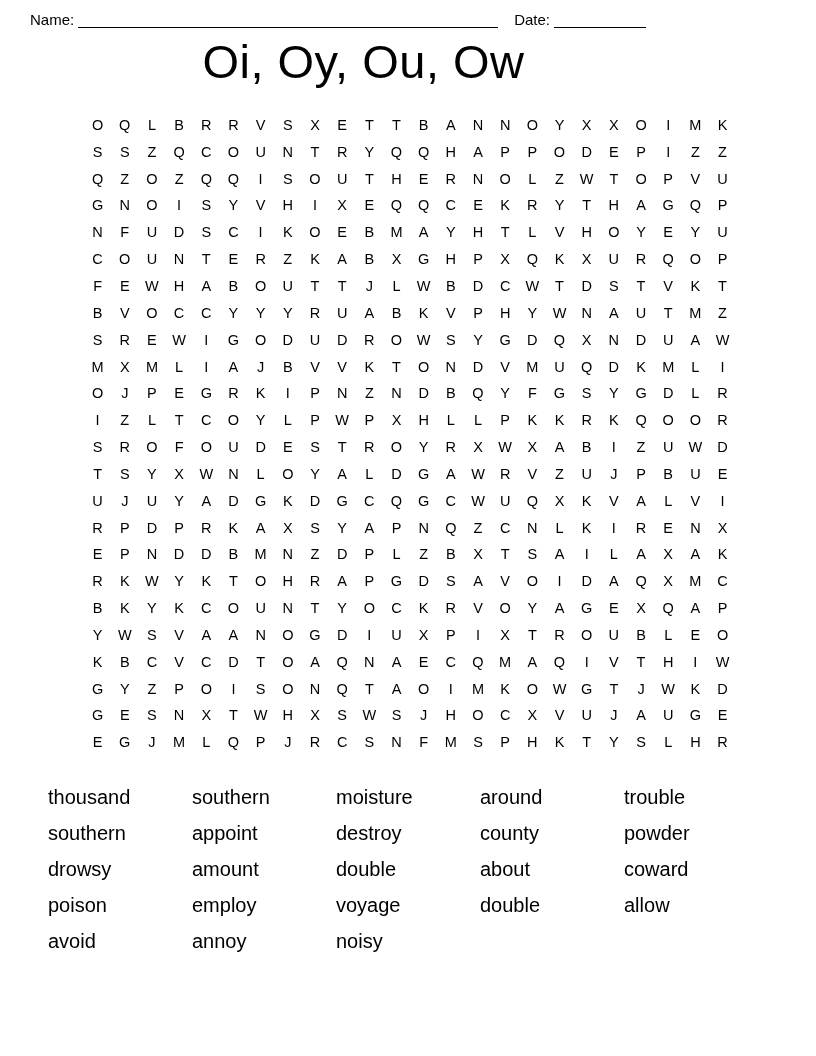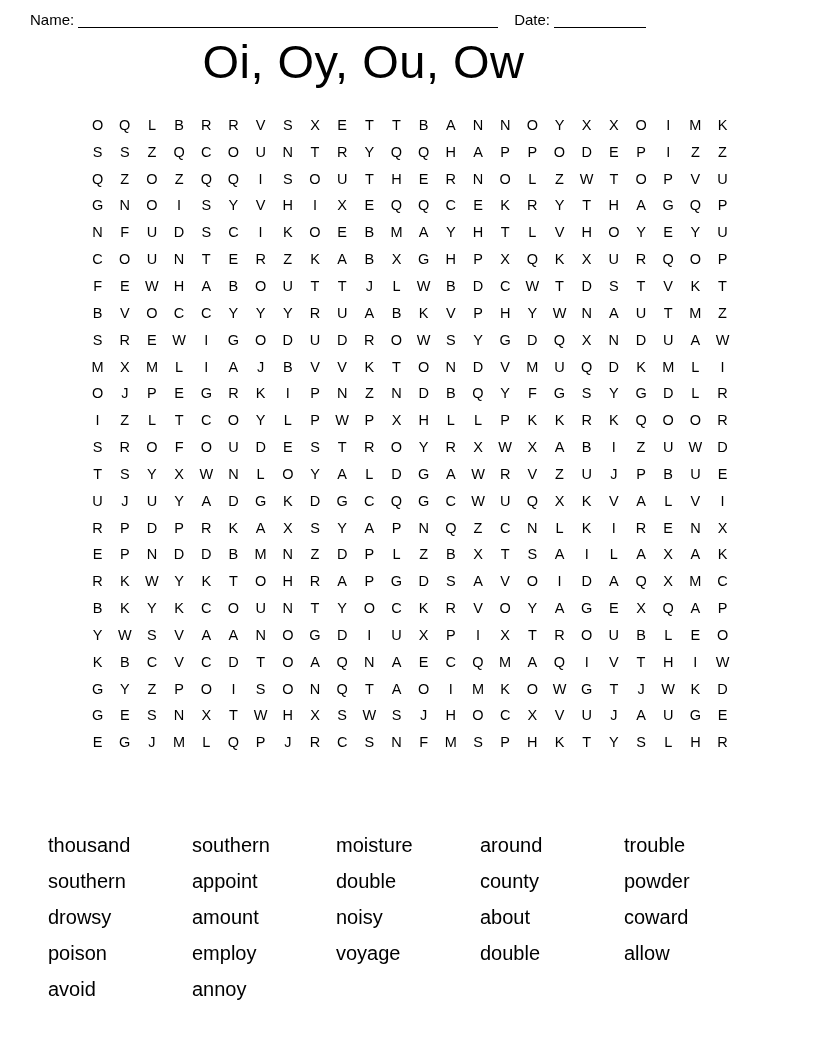--- a/index.html
+++ b/index.html
@@ -84,21 +84,20 @@
     left: 48px;
     width: 730px;
     display: flex;
     flex-direction: row;
     align-items: flex-start;
   }
   .word-col {
     width: 144px;
     display: flex;
     flex-direction: column;
-    margin-top: 48px;
   }
   .word {
     font-size: 20px;
     line-height: 36px;
     height: 36px;
     white-space: pre;
     font-family: "Liberation Sans", sans-serif;
   }
 </style>
 </head>
@@ -751,23 +750,24 @@
     </div>
     <div class="word-col">
       <div class="word">southern</div>
       <div class="word">appoint</div>
       <div class="word">amount</div>
       <div class="word">employ</div>
       <div class="word">annoy</div>
     </div>
     <div class="word-col">
       <div class="word">moisture</div>
+      <div class="word">destroy</div>
       <div class="word">double</div>
+      <div class="word">voyage</div>
       <div class="word">noisy</div>
-      <div class="word">voyage</div>
     </div>
     <div class="word-col">
       <div class="word">around</div>
       <div class="word">county</div>
       <div class="word">about</div>
       <div class="word">double</div>
     </div>
     <div class="word-col">
       <div class="word">trouble</div>
       <div class="word">powder</div>

